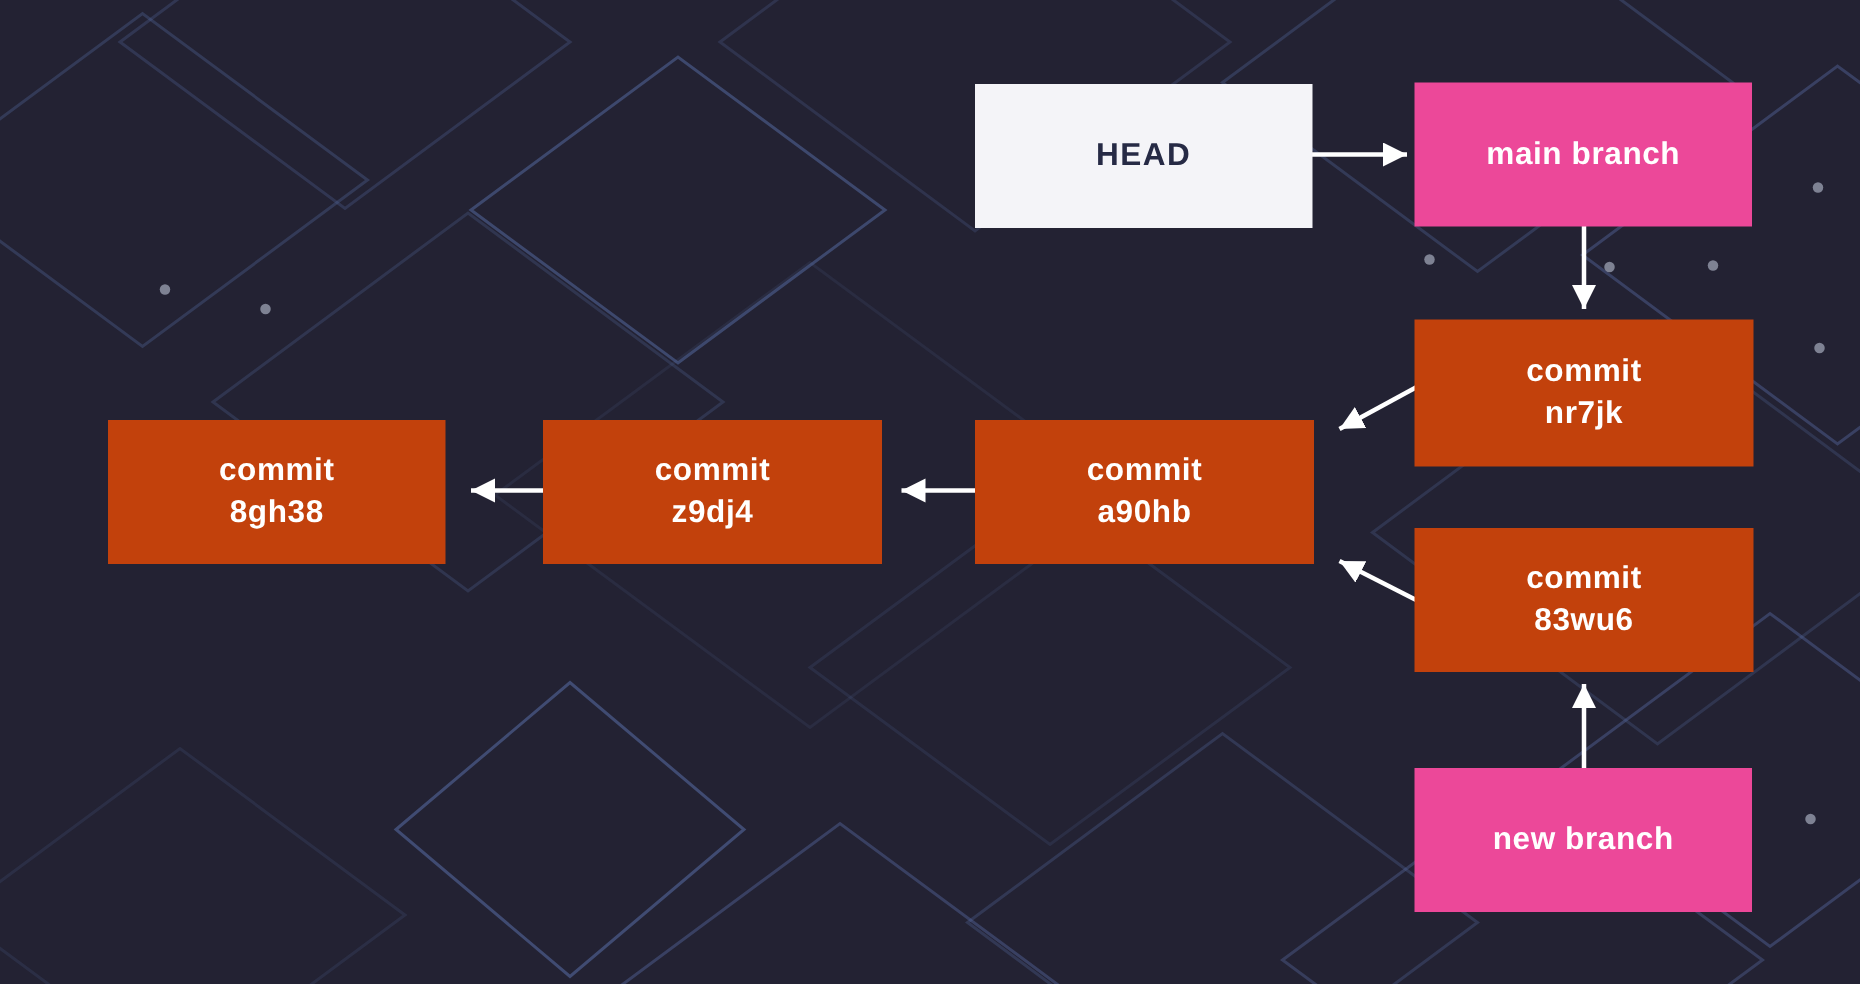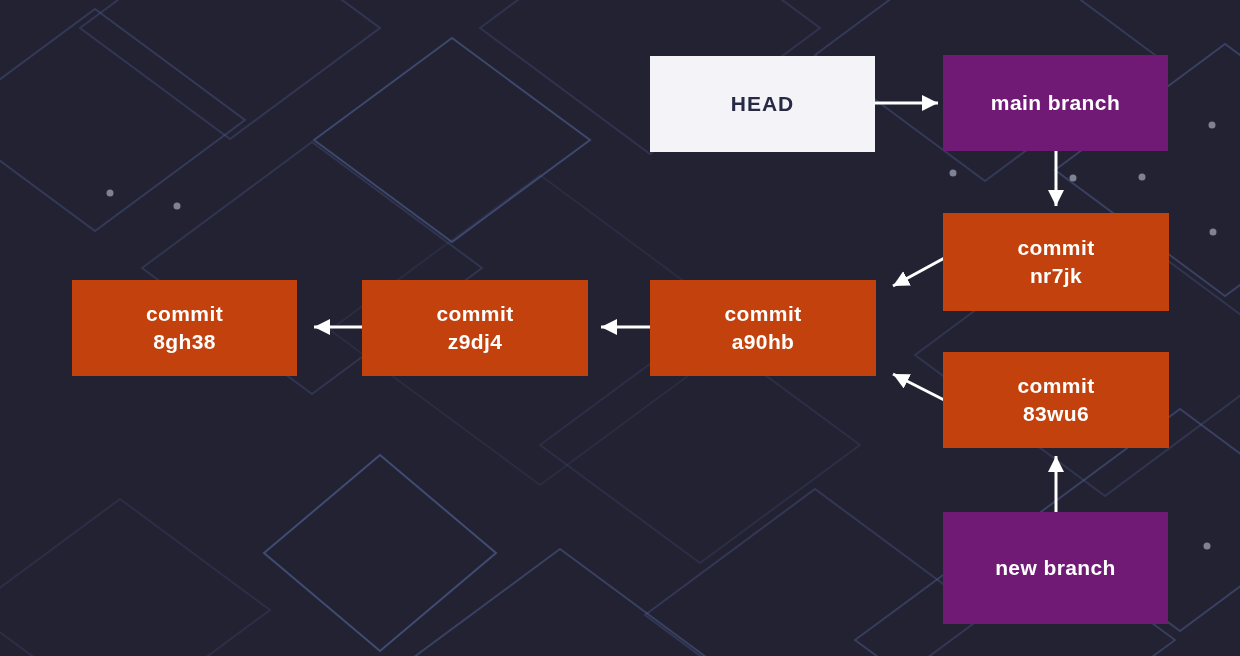--- a/index.html
+++ b/index.html
@@ -24,31 +24,31 @@
     justify-content: center;
     text-align: center;
     font-weight: 700;
     font-size: 21px;
     letter-spacing: 0.4px;
     line-height: 1.35;
     color: #ffffff;
     white-space: pre-line;
   }
   .node-commit { background: #c2410c; }
-  .node-branch { background: #701a75; }
+  .node-branch { background: #ec4899; }
   .node-head   { background: #f4f4f8; color: #262a45; letter-spacing: 1px; }
 
   .pos-head       { left: 650px; top: 56px;  width: 225px; height: 96px; }
   .pos-main       { left: 943px; top: 55px;  width: 225px; height: 96px; }
   .pos-nr7jk      { left: 943px; top: 213px; width: 226px; height: 98px; }
   .pos-a90hb      { left: 650px; top: 280px; width: 226px; height: 96px; }
   .pos-z9dj4      { left: 362px; top: 280px; width: 226px; height: 96px; }
   .pos-8gh38      { left: 72px;  top: 280px; width: 225px; height: 96px; }
   .pos-83wu6      { left: 943px; top: 352px; width: 226px; height: 96px; }
-  .pos-new        { left: 943px; top: 512px; width: 225px; height: 112px; }
+  .pos-new        { left: 943px; top: 512px; width: 225px; height: 96px; }
 </style>
 </head>
 <body>
 
 <div class="canvas">
 
   <svg class="layer" viewBox="0 0 1240 656" aria-hidden="true">
     <g fill="none" stroke="#54679c" stroke-width="2">
       <path d="M-55,120 L95,9 L245,120 L95,231 Z" opacity="0.35"></path>
       <path d="M80,28 L230,-83 L380,28 L230,139 Z" opacity="0.30"></path>

